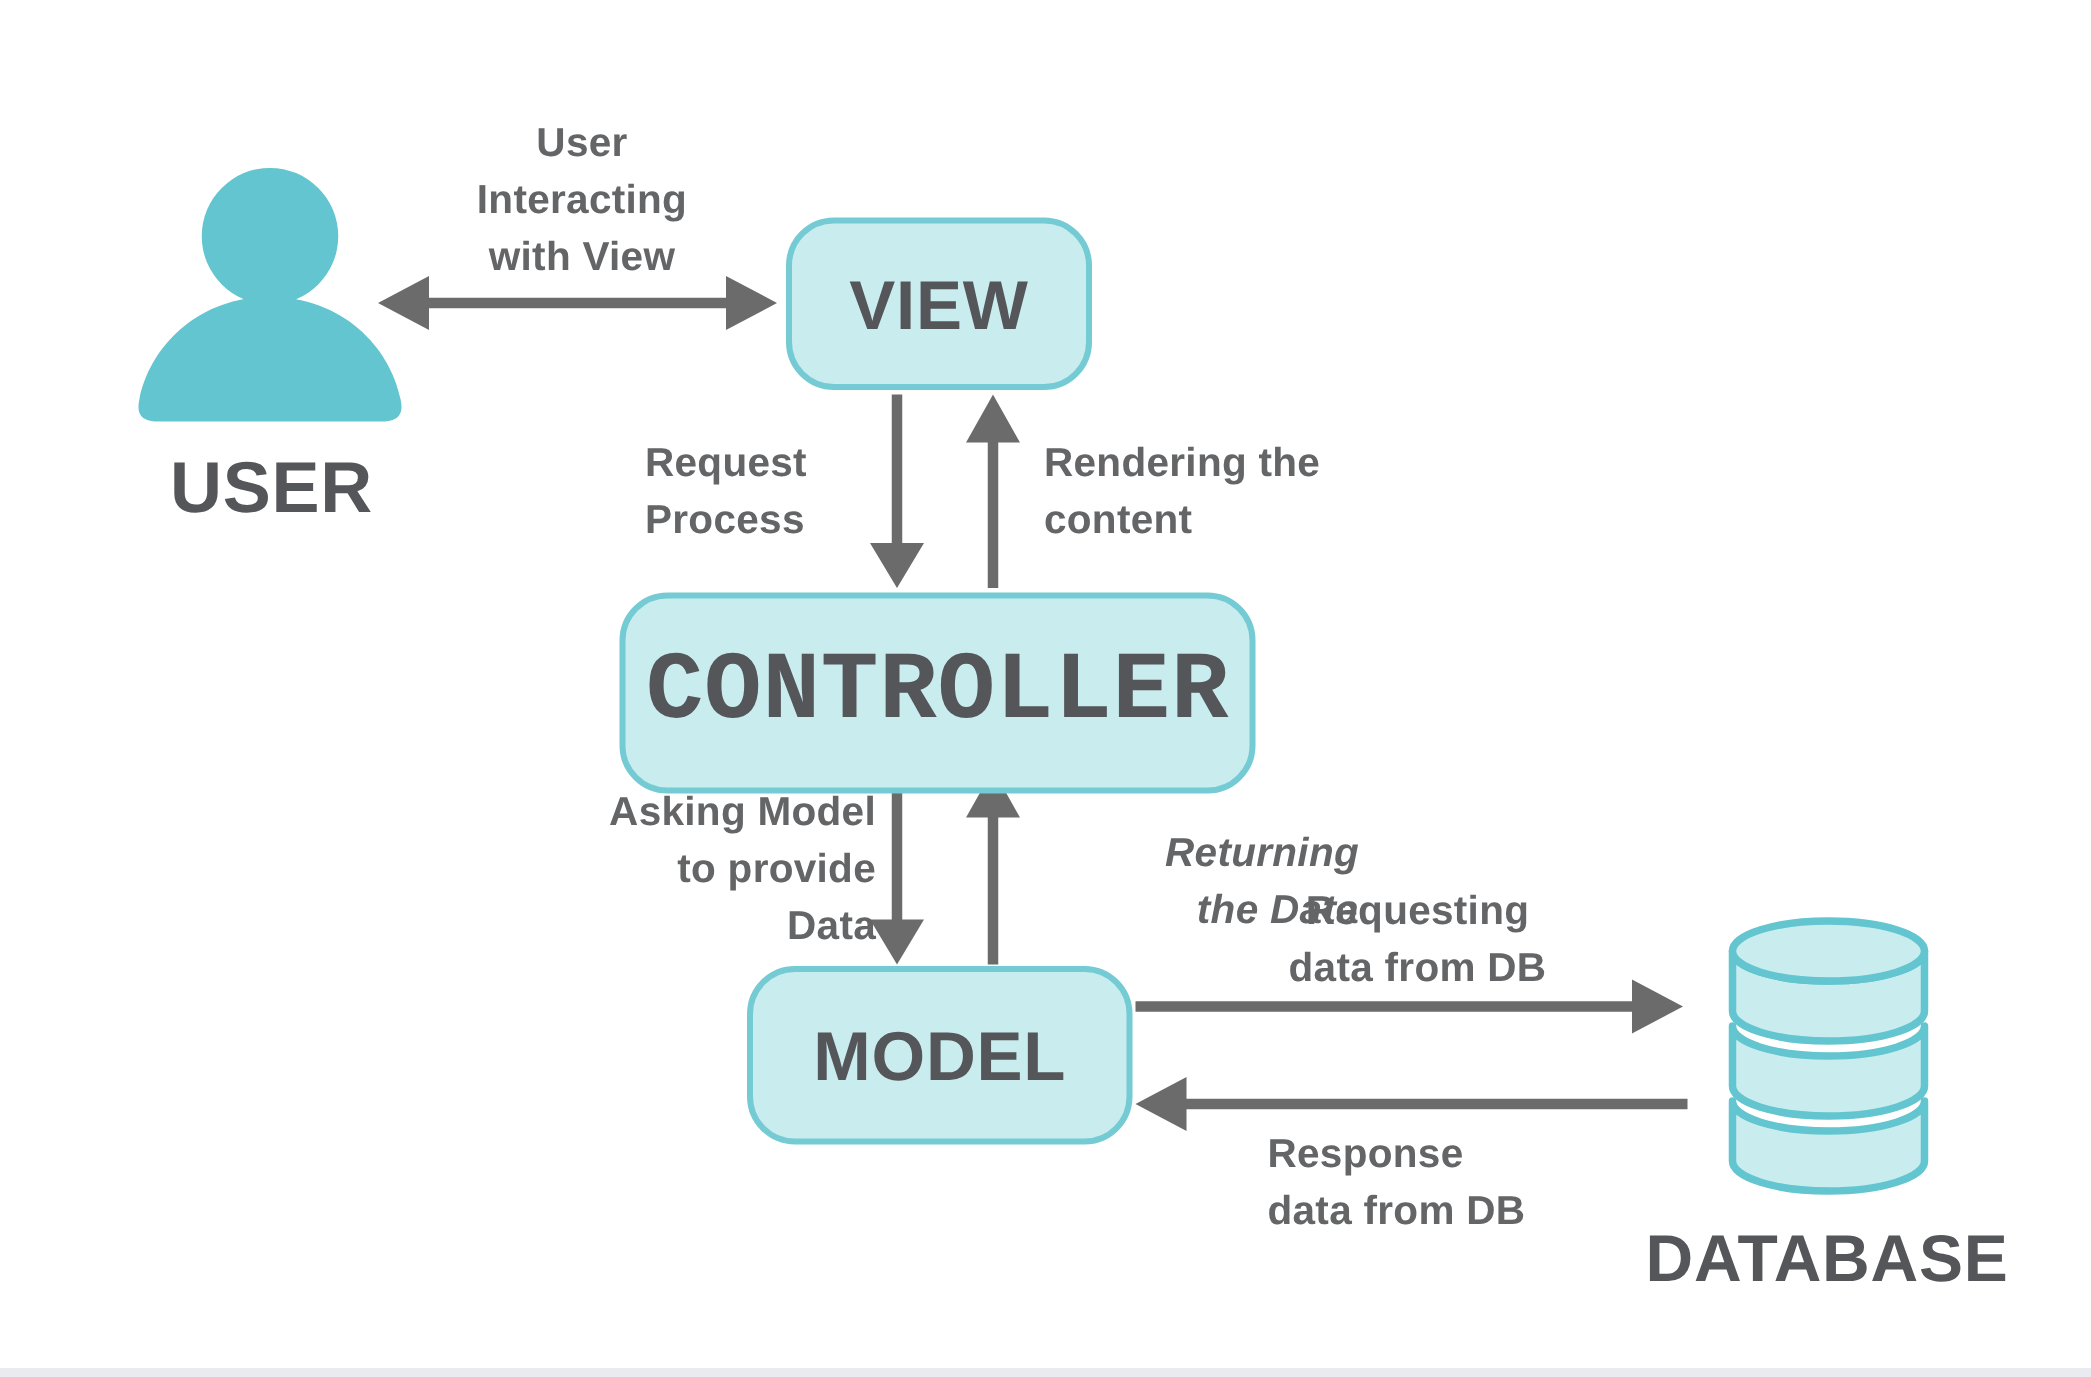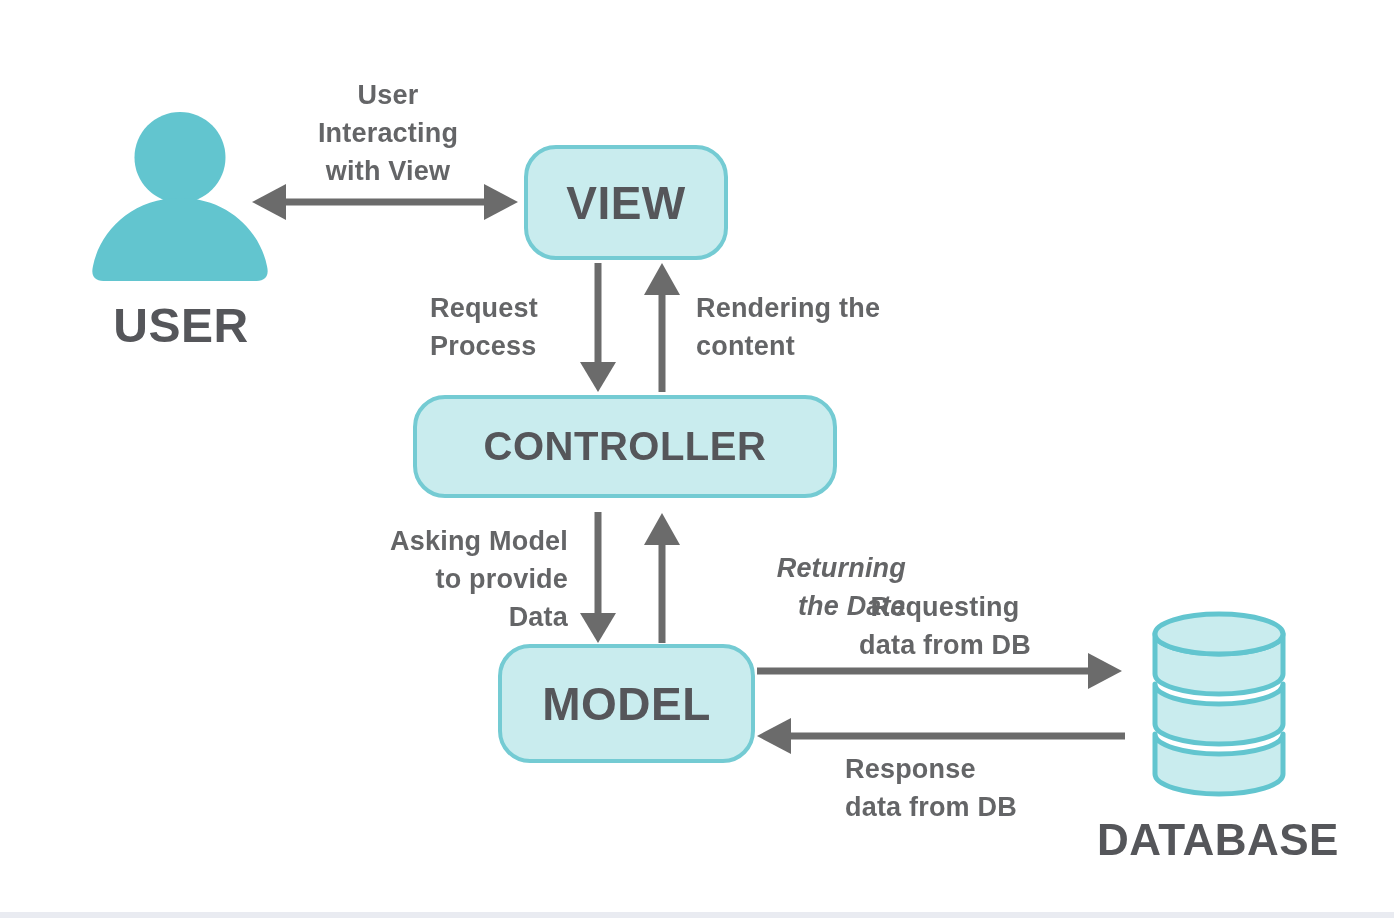--- a/index.html
+++ b/index.html
@@ -11,39 +11,39 @@
   .arrow-layer line { stroke: #6b6b6b; stroke-width: 7; }
   .arrow-layer polygon { fill: #6b6b6b; }
 
   .box {
     position: absolute; box-sizing: border-box;
     background: #c9ecee; border: 4px solid #74cbd3; border-radius: 32px;
     display: flex; align-items: center; justify-content: center;
     color: #55565a; letter-spacing: 0.5px;
   }
   .box-view       { left: 524px; top: 145px; width: 204px; height: 115px; font-size: 46px; }
-  .box-controller { left: 413px; top: 395px; width: 424px; height: 103px; font-size: 40px; }
+  .box-controller { left: 413px; top: 395px; width: 424px; height: 134px; font-size: 64px; font-family: Liberation Mono, monospace; }
   .box-model      { left: 498px; top: 644px; width: 257px; height: 119px; font-size: 46px; }
 
   .icon-wrap { position: absolute; }
   .user-icon-wrap { left: 88px;  top: 110px; width: 182px; height: 172px; }
   .db-icon-wrap   { left: 1149px; top: 608px; width: 140px; height: 192px; }
 
   .title { position: absolute; color: #55565a; letter-spacing: 0.5px; }
   .user-title { left: 81px;   top: 300px; width: 200px; text-align: center; font-size: 48px; line-height: 52px; }
   .db-title   { left: 1068px; top: 816px; width: 300px; text-align: center; font-size: 44px; line-height: 48px; }
 
   .note {
     position: absolute; color: #646567; font-size: 27px; line-height: 38px;
     white-space: pre-line; letter-spacing: 0.2px;
   }
   .note-user-view   { left: 288px; top: 76px;  width: 200px; text-align: center; }
   .note-request     { left: 430px; top: 289px; width: 140px; text-align: left; }
   .note-render      { left: 696px; top: 289px; width: 230px; text-align: left;   }
-  .note-ask         { left: 368px; top: 522px; width: 200px; text-align: right;  }
+  .note-ask         { left: 384px; top: 522px; width: 200px; text-align: right;  }
   .note-return      { left: 696px; top: 549px; width: 210px; text-align: right; font-style: italic;   }
   .note-request-db  { left: 845px; top: 588px; width: 200px; text-align: center; }
   .note-response-db { left: 845px; top: 750px; width: 200px; text-align: left; }
 
   .bottom-edge { position: absolute; left: 0; bottom: 0; width: 100%; height: 6px; background: #e9ebf1; }
 </style>
 </head>
 <body>
 
 <div class="canvas">

